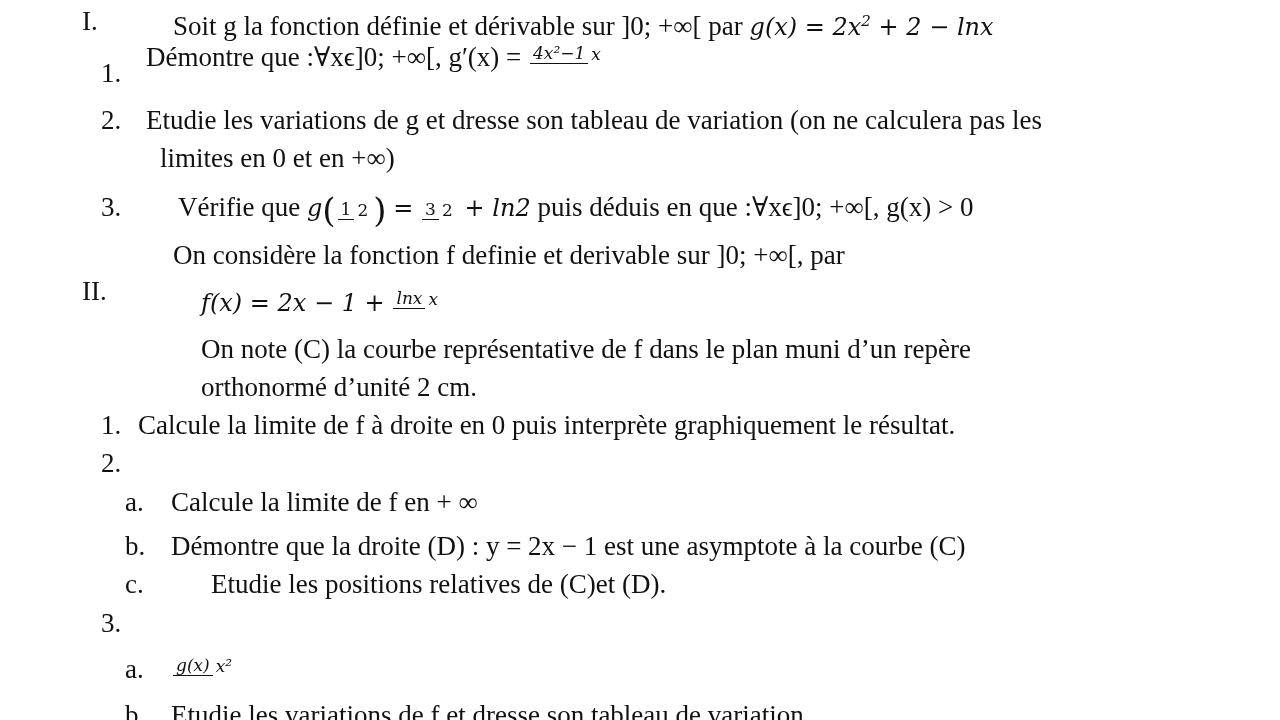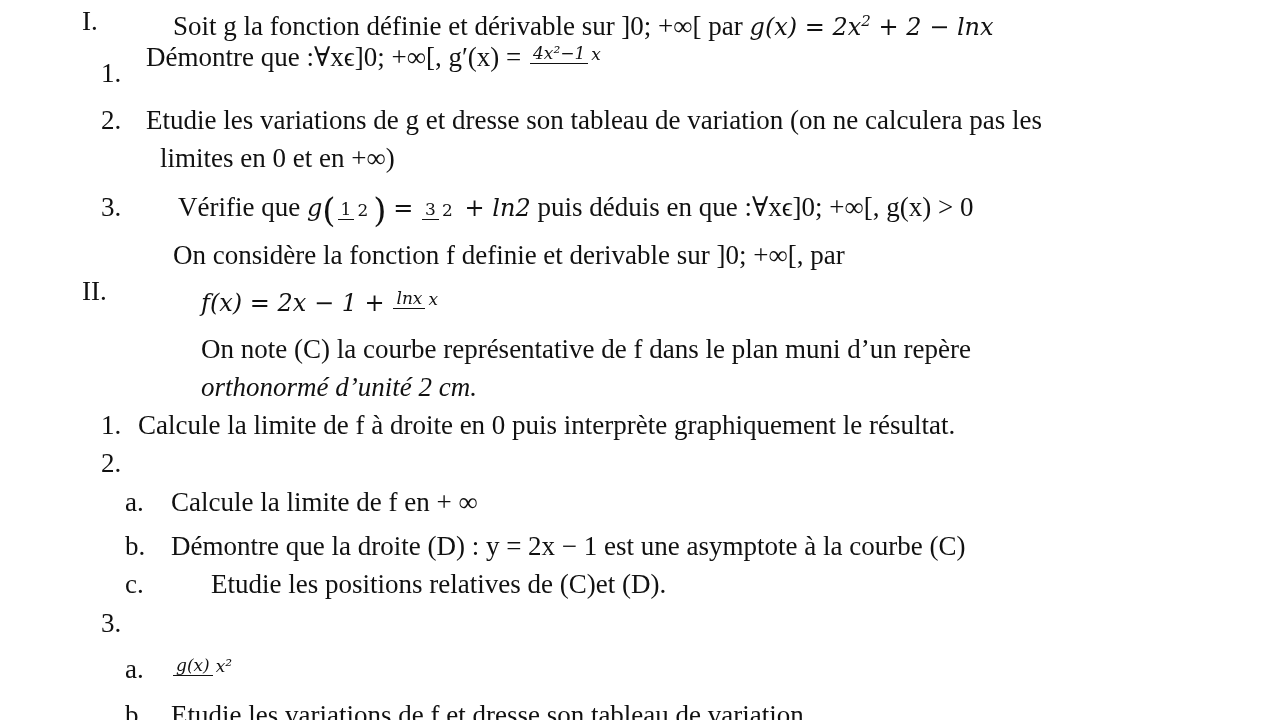--- a/index.html
+++ b/index.html
@@ -57,21 +57,21 @@
 <div class="line" style="left:82px;top:240px;margin-top:36px;">II.</div>
 <div class="line" style="left:173px;top:240px;">On considère la fonction f definie et derivable sur ]0; +∞[, par</div>
 <div class="line" style="left:201px;top:287px;">
   <span class="m">f(x) = 2x − 1 +</span>
   <span class="frac up">
       <span class="num">lnx</span>
       <span class="den">x</span>
     </span>
 </div>
 <div class="line" style="left:201px;top:334px;">On note (C) la courbe représentative de f dans le plan muni d’un repère</div>
-<div class="line" style="left:201px;top:372px;font-style:italic;">orthonormé d’unité 2 cm.</div>
+<div class="line" style="left:201px;top:372px;">orthonormé d’unité 2 cm.</div>
 
 <div class="line" style="left:101px;top:410px;">1.</div>
 <div class="line" style="left:138px;top:410px;">Calcule la limite de f à droite en 0 puis interprète graphiquement le résultat.</div>
 
 <div class="line" style="left:101px;top:448px;">2.</div>
 <div class="line" style="left:125px;top:487px;">a.</div>
 <div class="line" style="left:171px;top:487px;">Calcule la limite de f en + ∞</div>
 <div class="line" style="left:125px;top:531px;">b.</div>
 <div class="line" style="left:171px;top:531px;">Démontre que la droite (D) : y = 2x − 1 est une asymptote à la courbe (C)</div>
 <div class="line" style="left:125px;top:569px;">c.</div>

